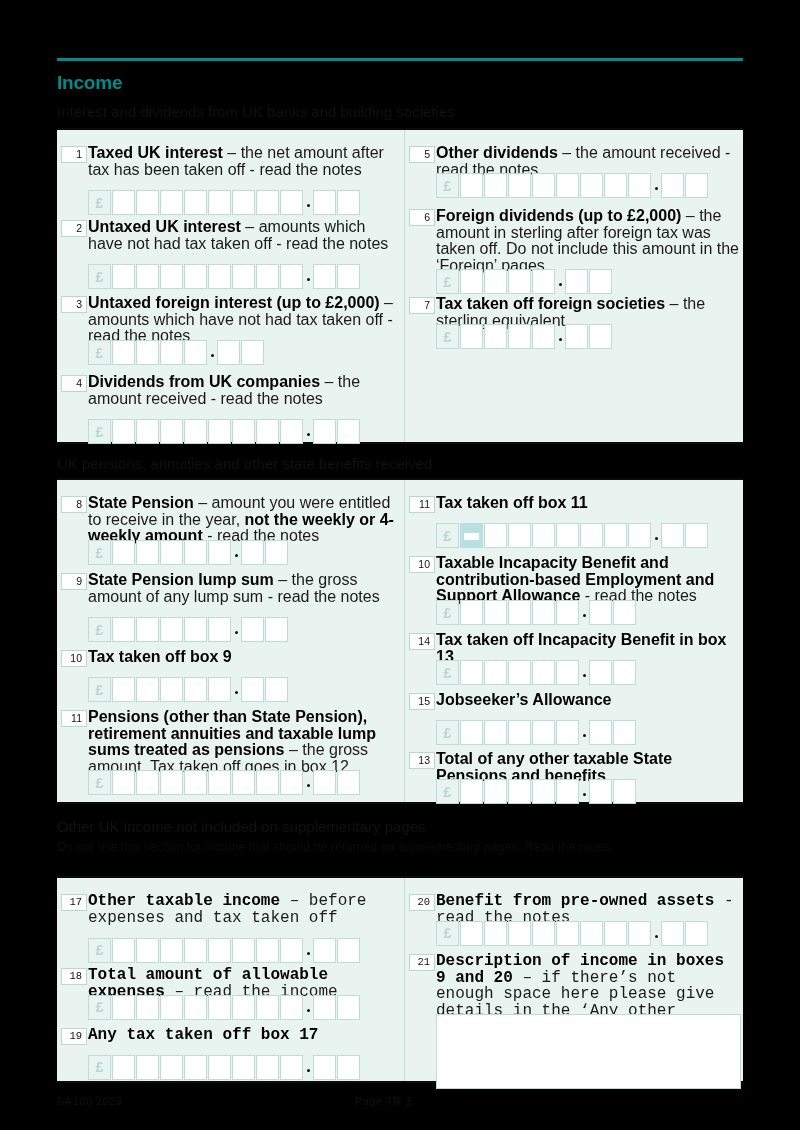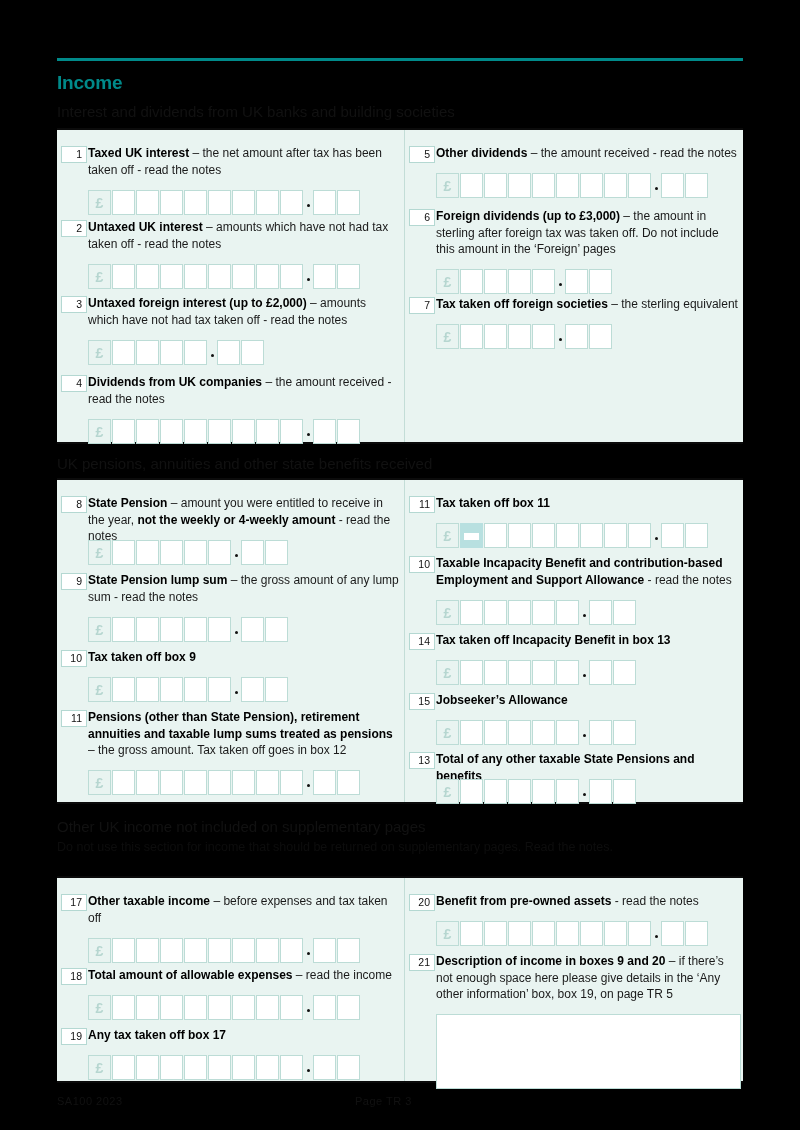--- a/index.html
+++ b/index.html
@@ -53,21 +53,21 @@
   .q { position: absolute; left: 0; width: 100%; }
   .qnum {
     position: absolute; left: 4px; top: 0;
     width: 26px; height: 17px;
     background: #ffffff; border: 1px solid #b4d8d2;
     font-size: 10.5px; color: #111; text-align: right;
     line-height: 15px; padding-right: 4px;
   }
   .qtext {
     position: absolute; left: 31px; top: -1px; right: 4px;
-    font-size: 12px; line-height: 16.5px; color: #1a1a1a;
+    font-size: 16px; line-height: 16.5px; color: #1a1a1a;
   }
   .qtext b { font-weight: bold; color: #000; }
 
   
   .field { position: absolute; left: 31px; display: flex; align-items: flex-start; }
   .cell {
     width: 23px; height: 25px;
     background: #ffffff; border: 1px solid #bcdcd6;
     margin-right: 1px;
   }
@@ -212,21 +212,21 @@
           <div class="cell"></div>
           <div class="cell"></div>
           <div class="dot"></div>
           <div class="cell"></div>
           <div class="cell"></div>
         </div>
       </div>
 
       <div class="q" style="top:79px;">
         <div class="qnum">6</div>
-        <div class="qtext"><b>Foreign dividends (up to £3,000)</b><span> – the amount in sterling after foreign tax was taken off. Do not include this amount in the ‘Foreign’ pages</span></div>
+        <div class="qtext"><b>Foreign dividends (up to £2,000)</b><span> – the amount in sterling after foreign tax was taken off. Do not include this amount in the ‘Foreign’ pages</span></div>
         <div class="field" style="top:60px;">
           <div class="cell pound">£</div>
           <div class="cell"></div>
           <div class="cell"></div>
           <div class="cell"></div>
           <div class="cell"></div>
           <div class="dot"></div>
           <div class="cell"></div>
           <div class="cell"></div>
         </div>
@@ -407,21 +407,21 @@
           <div class="cell"></div>
           <div class="cell"></div>
         </div>
       </div>
     </div>
   </div>
 
   <div class="sect-head" style="top:818px;">Other UK income not included on supplementary pages</div>
   <div class="sect-sub" style="top:840px;">Do not use this section for income that should be returned on supplementary pages. Read the notes.</div>
 
-  <div class="panel" style="top:876px; height:207px;">
+  <div class="panel" style="top:876px; height:207px;font-family:Liberation Mono, monospace;">
     <div class="divider"></div>
 
     <div class="col left">
 
       <div class="q" style="top:16px;">
         <div class="qnum">17</div>
         <div class="qtext"><b>Other taxable income</b><span> – before expenses and tax taken off</span></div>
         <div class="field" style="top:44px;">
           <div class="cell pound">£</div>
           <div class="cell"></div>

